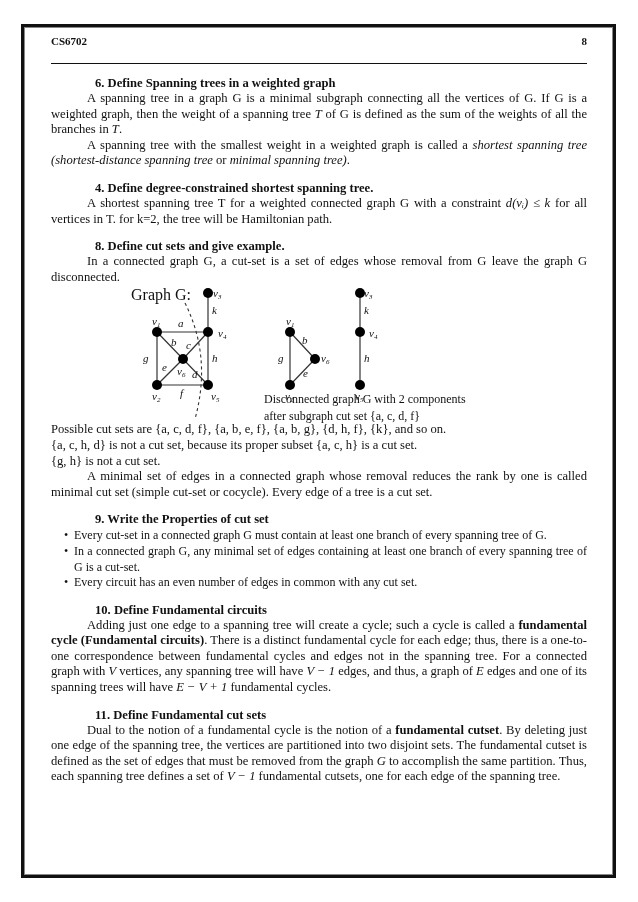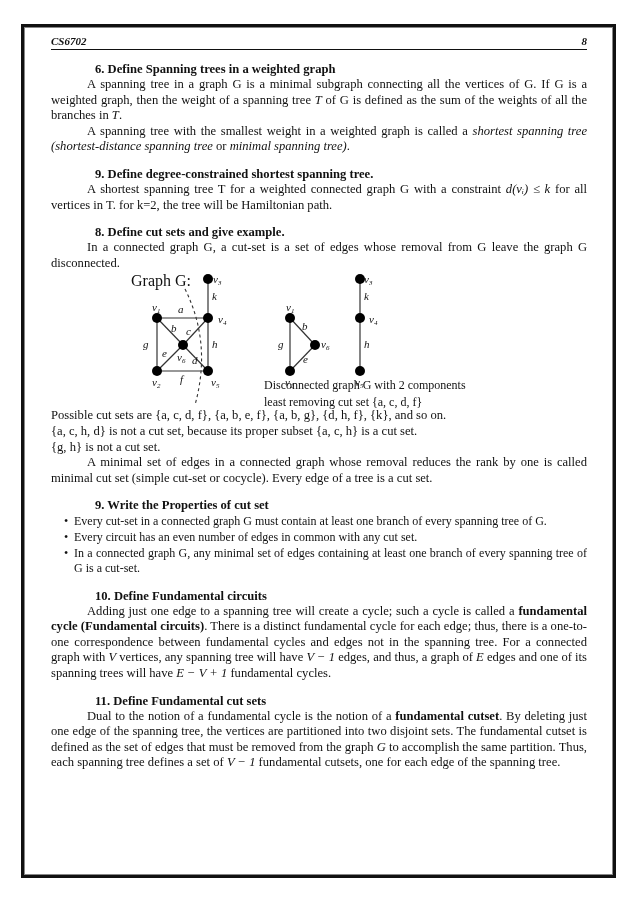--- a/index.html
+++ b/index.html
@@ -3,21 +3,21 @@
 <meta charset="utf-8">
 <style>
   html, body { margin: 0; padding: 0; background: #ffffff; }
   body { width: 638px; height: 902px; position: relative; overflow: hidden;
          font-family: "Liberation Serif", "DejaVu Serif", serif; color: #111; }
   .page-border { position: absolute; left: 21px; top: 24px; width: 595px; height: 854px;
                  box-sizing: border-box; border: 3px solid #111;
                  box-shadow: inset 0 0 0 1px #888; }
   .content { position: absolute; left: 51px; top: 34px; width: 536px; }
   .header { display: flex; justify-content: space-between; font-weight: bold; font-size: 11px;
-            border-bottom: 1px solid #111; padding-bottom: 1px; line-height: 14px; font-style: italic; }
+            border-bottom: 1px solid #111; padding-bottom: 15px; line-height: 14px; }
   .header .title { flex: 1; padding-left: 46px; }
   .q { margin-top: 12px; }
   .qh { font-weight: bold; font-size: 12.6px; line-height: 15px; margin-left: 44px; }
   p { margin: 0; font-size: 12.6px; line-height: 15.6px; text-align: justify; }
   .ind { text-indent: 36px; }
   .it { font-style: italic; }
   .b { font-weight: bold; }
   ul { margin: 1px 0 0 0; padding-left: 14px; list-style: none; }
   ul li { font-size: 12px; line-height: 15.6px; position: relative; padding-left: 9px; text-align: justify; }
   ul li::before { content: "\2022"; position: absolute; left: -1px; top: 0; }
@@ -40,21 +40,21 @@
     <span>8</span>
   </div>
 
   <div class="q">
     <div class="qh">6. Define Spanning trees in a weighted graph</div>
     <p class="ind"><span>A spanning tree in a graph G is a minimal subgraph connecting all the vertices of G. If G is a weighted graph, then the weight of a spanning tree </span><span class="it">T</span><span> of G is defined as the sum of the weights of all the branches in </span><span class="it">T</span><span>.</span></p>
     <p class="ind"><span>A spanning tree with the smallest weight in a weighted graph is called a </span><span class="it">shortest spanning tree (shortest-distance spanning tree</span><span> or </span><span class="it">minimal spanning tree)</span><span>.</span></p>
   </div>
 
   <div class="q">
-    <div class="qh">9. Define degree-constrained shortest spanning tree.</div>
+    <div class="qh">4. Define degree-constrained shortest spanning tree.</div>
     <p class="ind"><span>A shortest spanning tree T for a weighted connected graph G with a constraint </span><span class="it">d(vᵢ) ≤ k</span><span> for all vertices in T. for k=2, the tree will be Hamiltonian path.</span></p>
   </div>
 
   <div class="q">
     <div class="qh">8. Define cut sets and give example.</div>
     <p class="ind">In a connected graph G, a cut-set is a set of edges whose removal from G leave the graph G disconnected.</p>
 
     <div class="fig">
       <span class="figlabel">Graph G:</span>
       <svg width="638" height="140" viewBox="0 0 638 140">
@@ -121,36 +121,36 @@
           <text class="lbl" x="285" y="113">v<tspan class="sub" dy="2">2</tspan></text>
           <text class="lbl" x="364" y="10">v<tspan class="sub" dy="2">3</tspan></text>
           <text class="lbl" x="364" y="27">k</text>
           <text class="lbl" x="369" y="50">v<tspan class="sub" dy="2">4</tspan></text>
           <text class="lbl" x="364" y="75">h</text>
           <text class="lbl" x="355" y="113">v<tspan class="sub" dy="2">5</tspan></text>
         </g>
       </svg>
       <div class="caption">
         <div>Disconnected graph G with 2 components</div>
-        <div>least removing cut set {a, c, d, f}</div>
+        <div>after subgraph cut set {a, c, d, f}</div>
       </div>
     </div>
 
     <p>Possible cut sets are {a, c, d, f}, {a, b, e, f}, {a, b, g}, {d, h, f}, {k}, and so on.</p>
     <p>{a, c, h, d} is not a cut set, because its proper subset {a, c, h} is a cut set.</p>
     <p>{g, h} is not a cut set.</p>
     <p class="ind">A minimal set of edges in a connected graph whose removal reduces the rank by one is called minimal cut set (simple cut-set or cocycle). Every edge of a tree is a cut set.</p>
   </div>
 
   <div class="q">
     <div class="qh">9. Write the Properties of cut set</div>
     <ul>
       <li>Every cut-set in a connected graph G must contain at least one branch of every spanning tree of G.</li>
+      <li>In a connected graph G, any minimal set of edges containing at least one branch of every spanning tree of G is a cut-set.</li>
       <li>Every circuit has an even number of edges in common with any cut set.</li>
-      <li>In a connected graph G, any minimal set of edges containing at least one branch of every spanning tree of G is a cut-set.</li>
     </ul>
   </div>
 
   <div class="q">
     <div class="qh">10. Define Fundamental circuits</div>
     <p class="ind"><span>Adding just one edge to a spanning tree will create a cycle; such a cycle is called a </span><span class="b">fundamental cycle (Fundamental circuits)</span><span>. There is a distinct fundamental cycle for each edge; thus, there is a one-to-one correspondence between fundamental cycles and edges not in the spanning tree. For a connected graph with </span><span class="it">V</span><span> vertices, any spanning tree will have </span><span class="it">V − 1</span><span> edges, and thus, a graph of </span><span class="it">E</span><span> edges and one of its spanning trees will have </span><span class="it">E − V + 1</span><span> fundamental cycles.</span></p>
   </div>
 
   <div class="q">
     <div class="qh">11. Define Fundamental cut sets</div>

